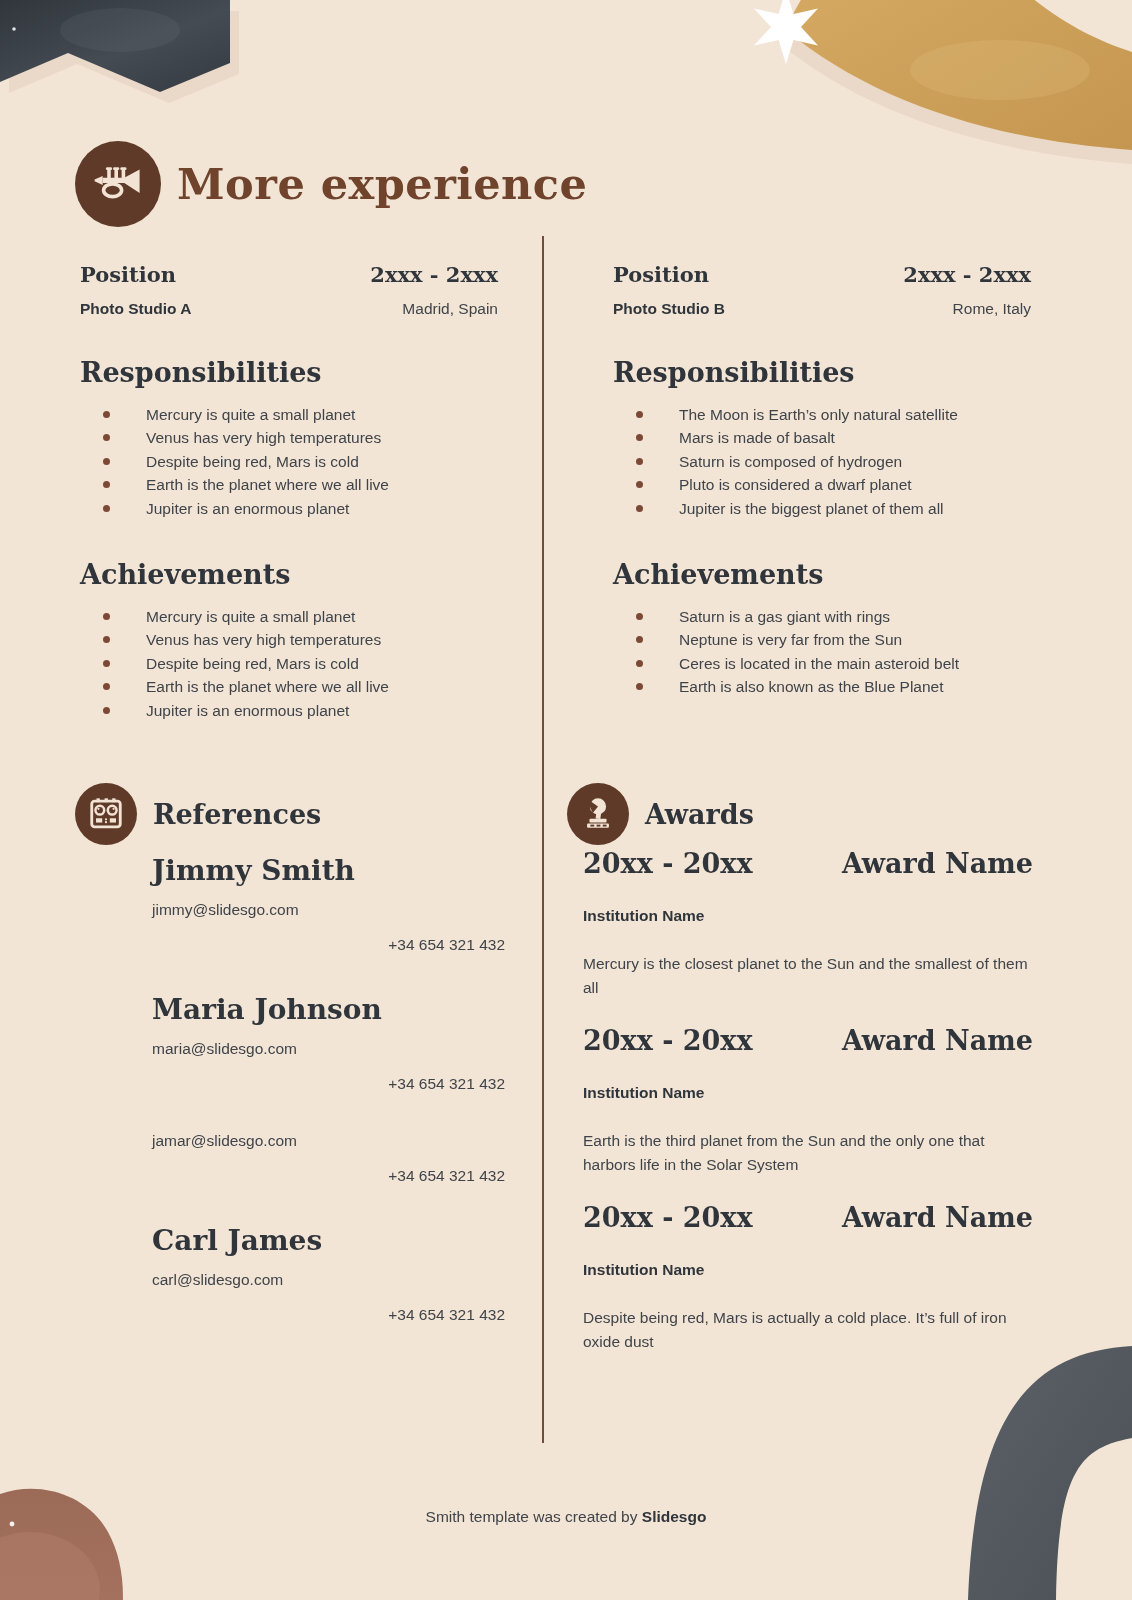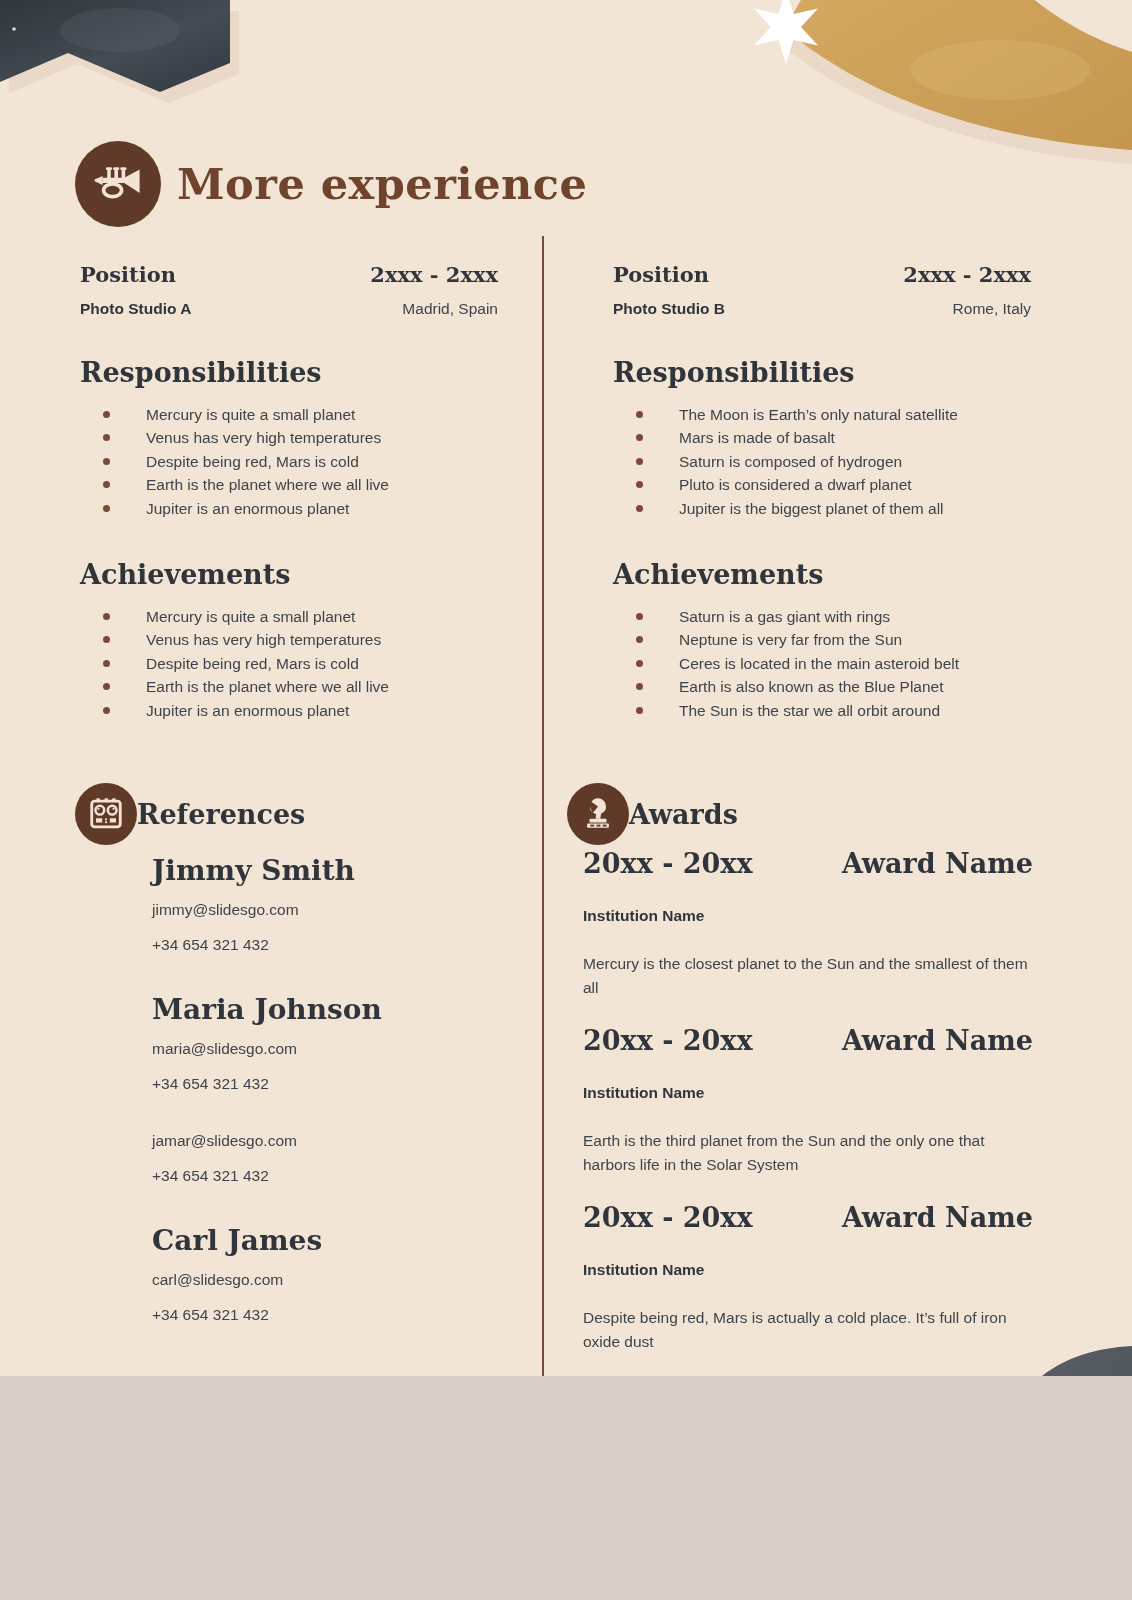--- a/index.html
+++ b/index.html
@@ -1,17 +1,17 @@
 <!DOCTYPE html>
 <html style="--cream: #f3e5d6; --brown: #6f432c; --brown-dark: #5f3a28; --charcoal: #2f353b; --body: #3f444a; --bullet: #7b4936; --divider: #6f4e3a; --gold: #cda15c; --gold-shadow: #ead9c8; --slate: #555b61; --dark: #383e45; --terracotta: #a5715e; --star-white: #ffffff;"><head>
 <meta charset="utf-8">
 <style>
   html,body{margin:0;padding:0;background:#d8d0c6;}
   .page{
-    position:relative;width:1132px;height:1376px;overflow:hidden;
+    position:relative;width:1132px;height:1600px;overflow:hidden;
     background:var(--cream,#f3e5d6);
     font-family:"Liberation Sans",sans-serif;color:var(--body,#3f444a);
   }
   .decor{position:absolute;inset:0;pointer-events:none;}
   .slab{font-family:"DejaVu Serif",serif;font-weight:700;color:var(--charcoal,#2f353b);}
 
   
   .header{position:absolute;top:141px;left:75px;display:flex;align-items:center;gap:16px;}
   .icon-circle{border-radius:50%;background:var(--brown-dark,#5f3a28);display:flex;align-items:center;justify-content:center;flex:0 0 auto;}
   .icon-circle.big{width:86px;height:86px;}
@@ -29,27 +29,27 @@
   .company{font-weight:bold;font-size:15.5px;color:var(--charcoal,#2f353b);}
   .location{font-size:15.5px;}
   .section-h{font-size:27px;line-height:34px;margin-top:38px;}
   ul.bullets{list-style:none;margin:13px 0 0 0;padding:0;}
   ul.bullets li{display:flex;line-height:23.4px;font-size:15.5px;}
   .dot{width:7px;height:7px;border-radius:50%;background:var(--bullet,#7b4936);margin:8px 0 0 23px;flex:0 0 auto;}
   .li-text{margin-left:36px;}
 
   
   .refs{position:absolute;left:75px;top:783px;width:430px;}
-  .section-head{display:flex;align-items:center;}
+  .section-head{display:flex;align-items:center;gap:16px;}
   .section-title{font-size:27px;}
   .ref-entries{margin-left:77px;margin-top:9px;}
   .ref-entry{margin-bottom:39px;}
   .ref-name{font-size:28px;line-height:34px;}
   .ref-email{margin-top:13px;font-size:15.5px;}
-  .ref-phone{margin-top:17px;font-size:15.5px;}
+  .ref-phone{margin-top:17px;font-size:15.5px;text-align:right;}
 
   
   .awards{position:absolute;left:567px;top:783px;width:463px;}
   .award-entries{margin-left:16px;margin-top:2px;width:450px;}
   .award-entry{margin-bottom:24px;}
   .award-row{display:flex;justify-content:space-between;align-items:baseline;}
   .award-dates,.award-name{font-size:27px;line-height:34px;}
   .award-inst{margin-top:26px;font-weight:bold;font-size:15.5px;color:var(--charcoal,#2f353b);}
   .award-desc{margin-top:27px;font-size:15.5px;line-height:24px;}
 
@@ -221,24 +221,20 @@
           <span class="li-text">Neptune is very far from the Sun</span>
         </li>
       <li>
           <span class="dot"></span>
           <span class="li-text">Ceres is located in the main asteroid belt</span>
         </li>
       <li>
           <span class="dot"></span>
           <span class="li-text">Earth is also known as the Blue Planet</span>
         </li>
-      <li>
-          <span class="dot"></span>
-          <span class="li-text">The Sun is the star we all orbit around</span>
-        </li>
     </ul>
   </div>
 
   <div class="refs">
     <div class="section-head">
       <div class="icon-circle small">
         <svg width="38" height="38" viewBox="0 0 40 40">
           <rect x="10" y="3.5" width="3.5" height="4" fill="#f2e3d4"></rect>
           <rect x="18.5" y="3.5" width="3.5" height="4" fill="#f2e3d4"></rect>
           <rect x="26.5" y="3.5" width="3.5" height="4" fill="#f2e3d4"></rect>

